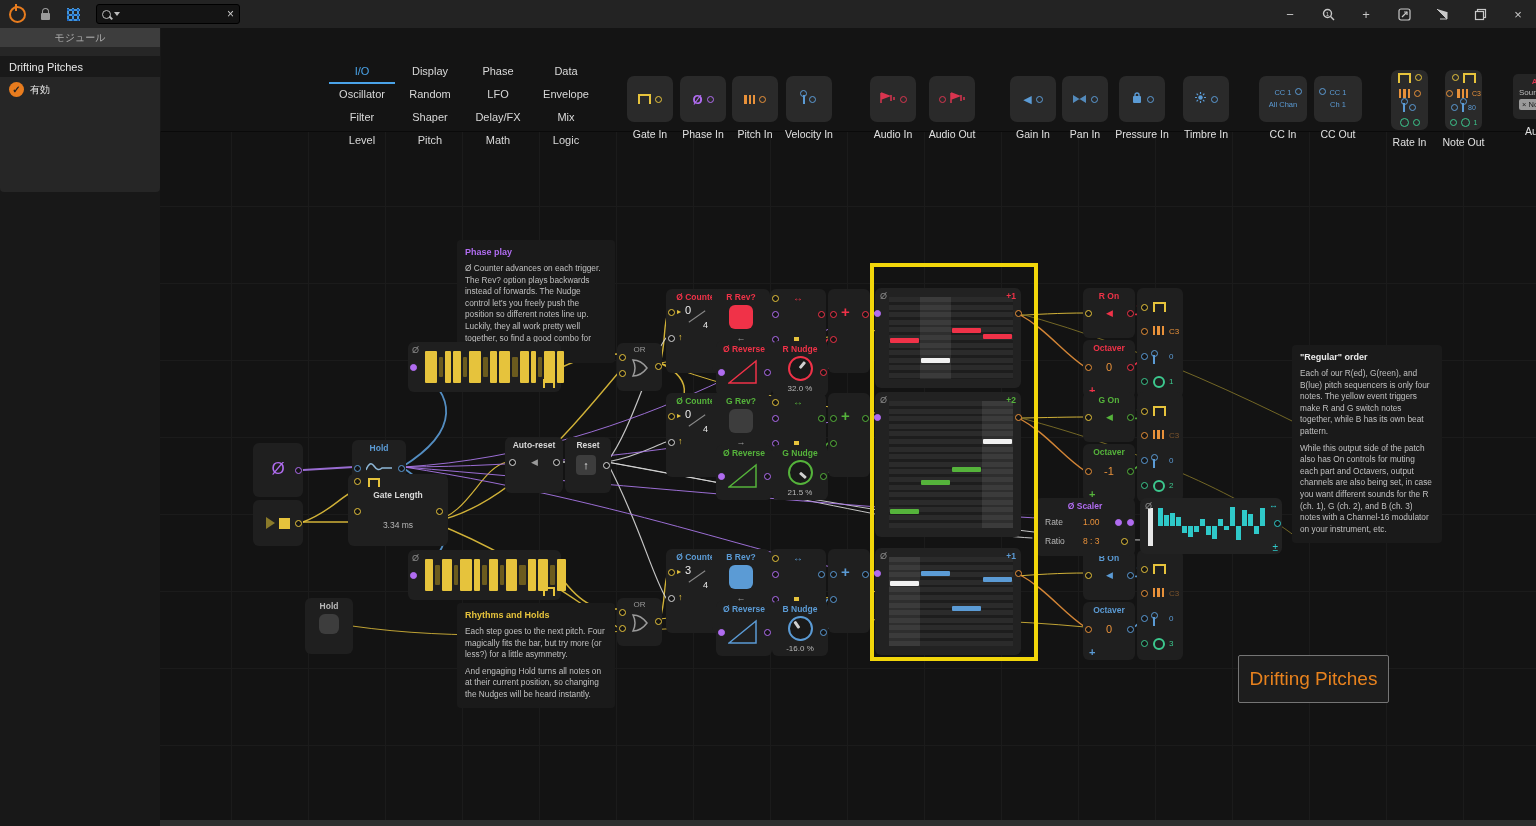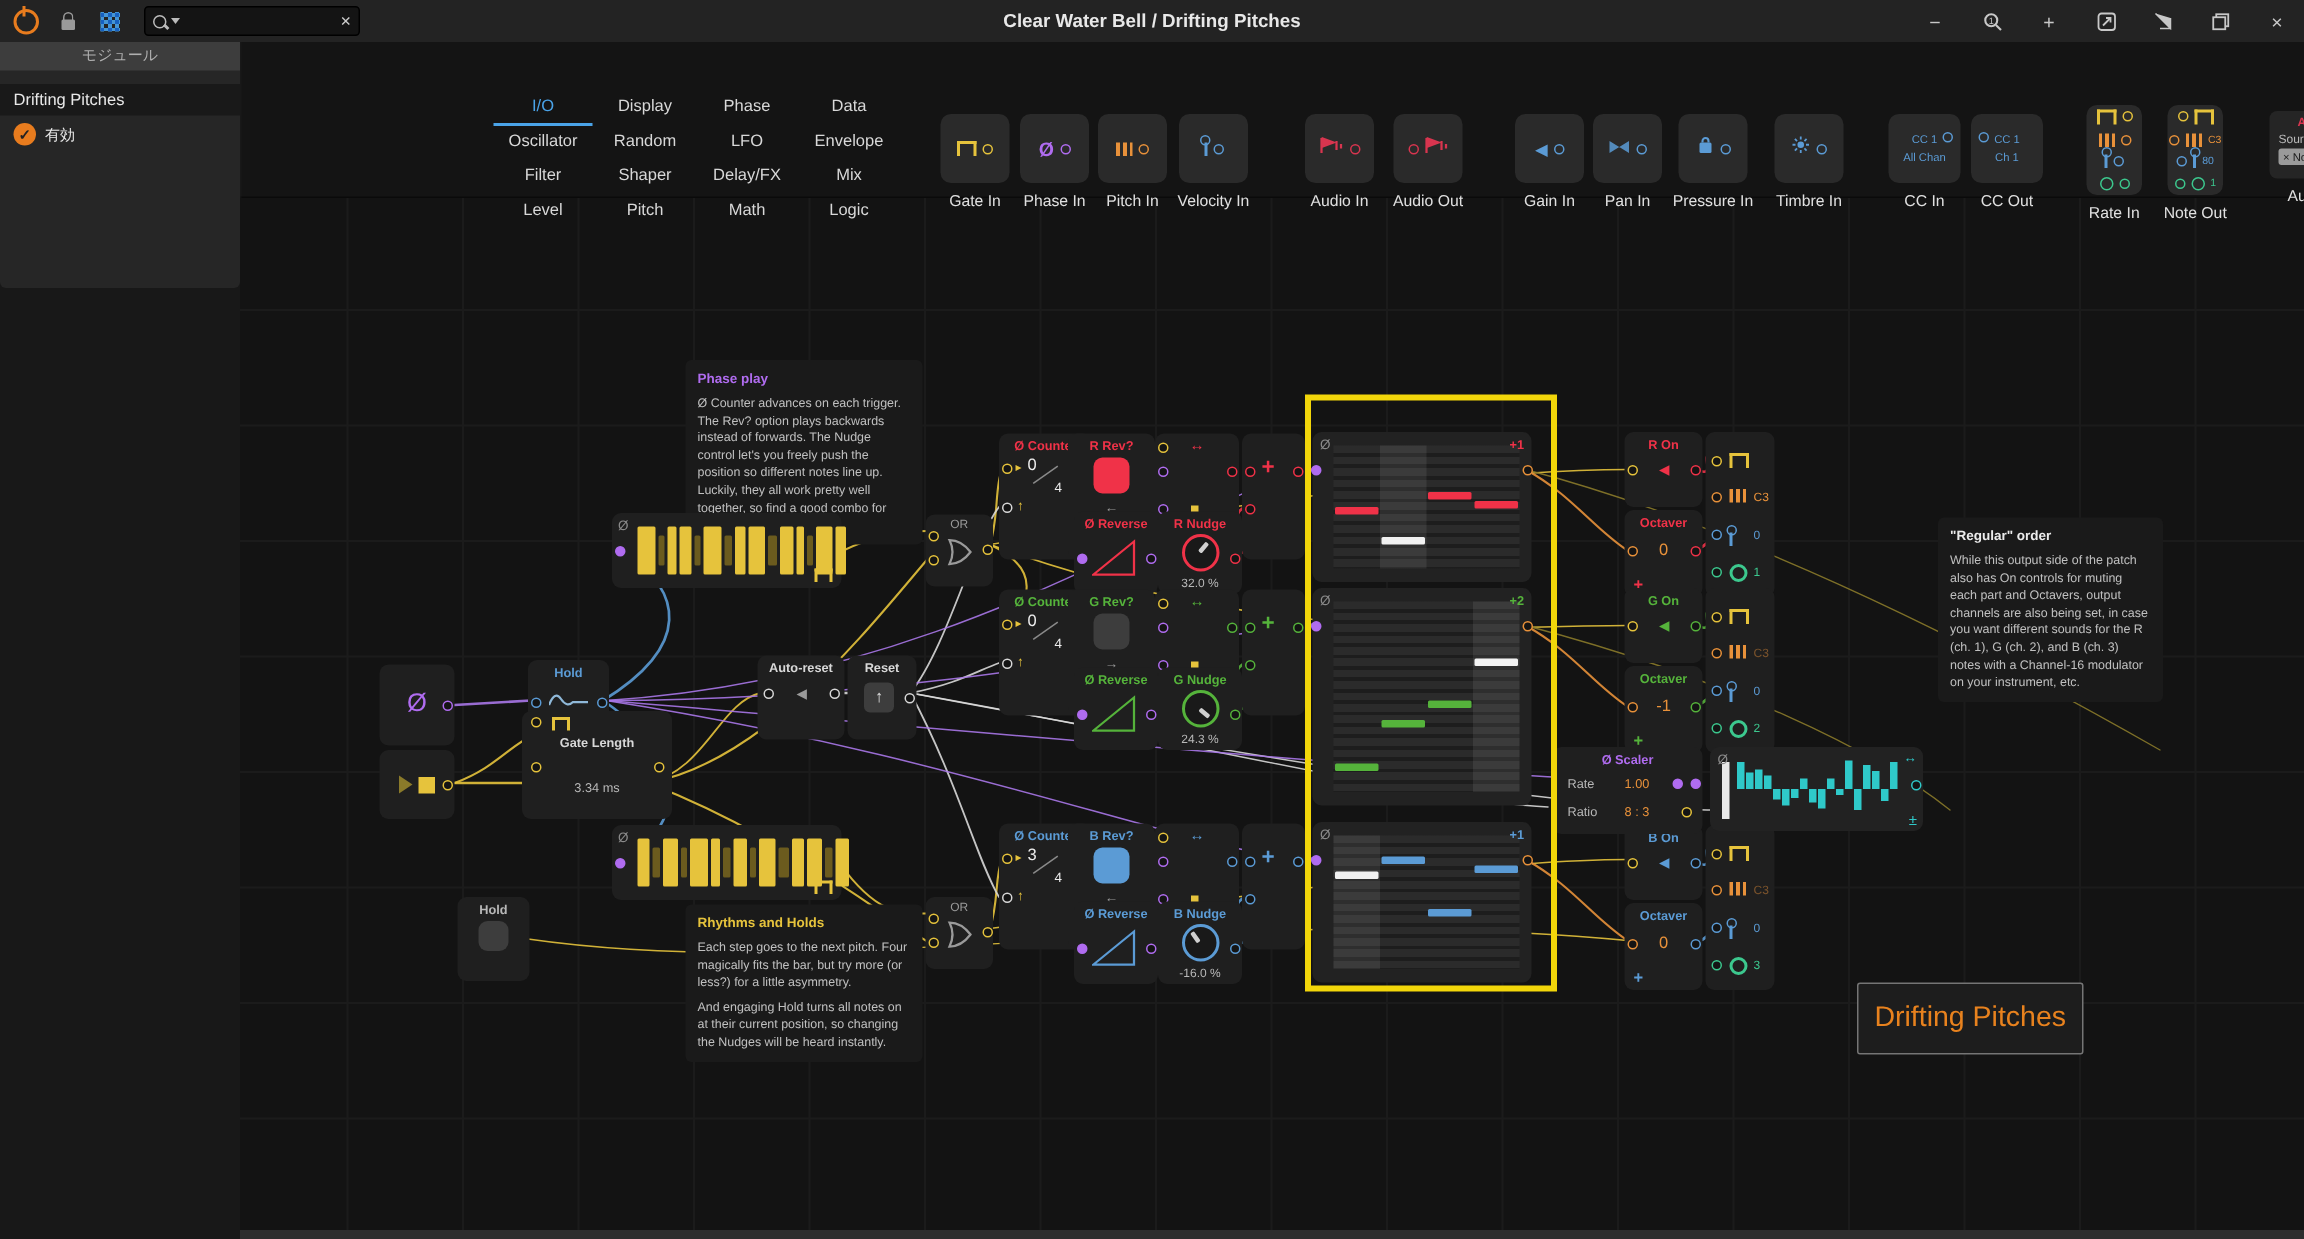--- a/index.html
+++ b/index.html
@@ -110,21 +110,20 @@
     </div>
   <div class="tb-icon">
       <div class="gridicon"></div>
     </div>
   <div class="searchbox">
     <div class="mag"></div>
     <div class="caret"></div>
     <input class="searchinput" value="" style="">
     <span class="sclear">×</span>
   </div>
-  <div class="tbtitle">Clear Water Bell / Drifting Pitches</div>
   <div class="wctl">
     <span class="wc">−</span>
     <span class="wc">
       <svg width="13" height="13" viewBox="0 0 13 13">
           <circle cx="5.5" cy="5.5" r="4" fill="none" stroke="#c8c8c8" stroke-width="1.4"></circle>
           <line x1="8.6" y1="8.6" x2="12" y2="12" stroke="#c8c8c8" stroke-width="1.4"></line>
           <text x="5.5" y="8" font-size="6" fill="#c8c8c8" text-anchor="middle">1</text>
         </svg>
     </span>
     <span class="wc">+</span>
@@ -388,20 +387,21 @@
       <div class="ctitle" style="color: rgb(176, 108, 240);">Phase play</div>
       <div class="cbody">Ø Counter advances on each trigger. The Rev? option plays backwards instead of forwards. The Nudge control let's you freely push the position so different notes line up. Luckily, they all work pretty well together, so find a good combo for you.</div>
     </div>
     <div class="comment" style="left: 457px; top: 603px; width: 142px;">
       <div class="ctitle" style="color: rgb(230, 195, 60);">Rhythms and Holds</div>
       <div class="cbody">Each step goes to the next pitch. Four magically fits the bar, but try more (or less?) for a little asymmetry.</div>
       <div class="cbody">And engaging Hold turns all notes on at their current position, so changing the Nudges will be heard instantly.</div>
     </div>
     <div class="comment" style="left: 1292px; top: 345px; width: 134px;">
       <div class="ctitle" style="color: rgb(236, 236, 236);">"Regular" order</div>
+      <div class="cbody">Each of our R(ed), G(reen), and B(lue) pitch sequencers is only four notes. The yellow event triggers make R and G switch notes together, while B has its own beat pattern.</div>
       <div class="cbody">While this output side of the patch also has On controls for muting each part and Octavers, output channels are also being set, in case you want different sounds for the R (ch. 1), G (ch. 2), and B (ch. 3) notes with a Channel-16 modulator on your instrument, etc.</div>
     </div>
     <div class="mod" style="left: 408px; top: 342px; width: 153px; height: 50px;">
       <div class="gsym" style="left: 4px; top: 3px;">Ø</div>
       <div class="port fill" style="left: 2px; top: 22px; border-color: rgb(176, 108, 240); color: rgb(176, 108, 240);"></div>
       <div class="stripbars" style="left: 17px; top: 8px; height: 34px;">
         <div style="width: 12px; height: 32px; background: rgb(230, 195, 60); border-radius: 1px;"></div>
         <div style="width: 4px; height: 20px; background: rgb(107, 91, 30); border-radius: 1px;"></div>
         <div style="width: 6px; height: 32px; background: rgb(230, 195, 60); border-radius: 1px;"></div>
         <div style="width: 8px; height: 32px; background: rgb(230, 195, 60); border-radius: 1px;"></div>
@@ -587,21 +587,21 @@
           <path d="M1 24 L28 2 L28 24 Z" fill="none" stroke="#55b33b" stroke-width="1.5"></path>
         </svg></div>
       <div class="port fill" style="left: 2px; top: 28px; border-color: rgb(176, 108, 240); color: rgb(176, 108, 240);"></div>
       <div class="port" style="left: 48px; top: 28px; border-color: rgb(176, 108, 240); color: rgb(176, 108, 240);"></div>
     </div>
     <div class="mod" style="left: 772px; top: 445px; width: 56px; height: 55px;">
       <div class="mtitle" style="color: rgb(85, 179, 59);">G Nudge</div>
       <div class="knob" style="border-color: rgb(85, 179, 59);">
         <div class="ptr" style="transform: rotate(130deg);"></div>
       </div>
-      <div class="kval">24.3 %</div>
+      <div class="kval">21.5 %</div>
       <div class="port" style="left: 48px; top: 28px; border-color: rgb(85, 179, 59); color: rgb(85, 179, 59);"></div>
     </div>
     <div class="mod" style="left: 666px; top: 549px; width: 62px; height: 84px;">
       <div class="mtitle" style="color: rgb(91, 155, 213);">Ø Counter</div>
       <div class="frac">
         <div class="n">3</div>
         <div class="d">4</div>
         <div class="sl"></div>
       </div>
       <div class="port" style="left: 2px; top: 20px; border-color: rgb(230, 195, 60); color: rgb(230, 195, 60);"></div>

